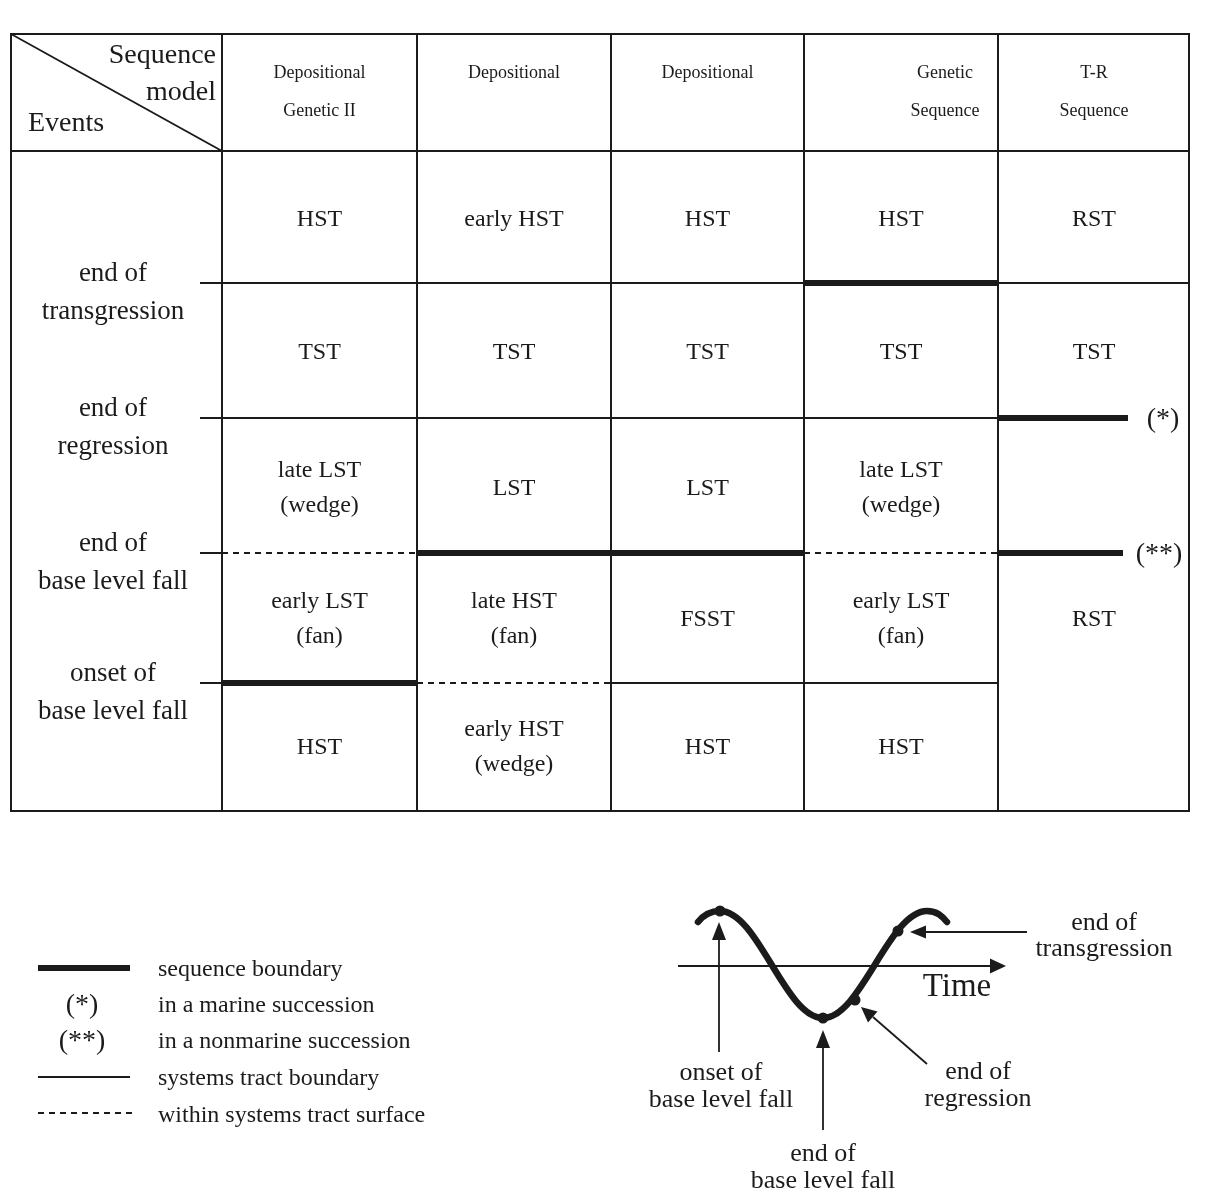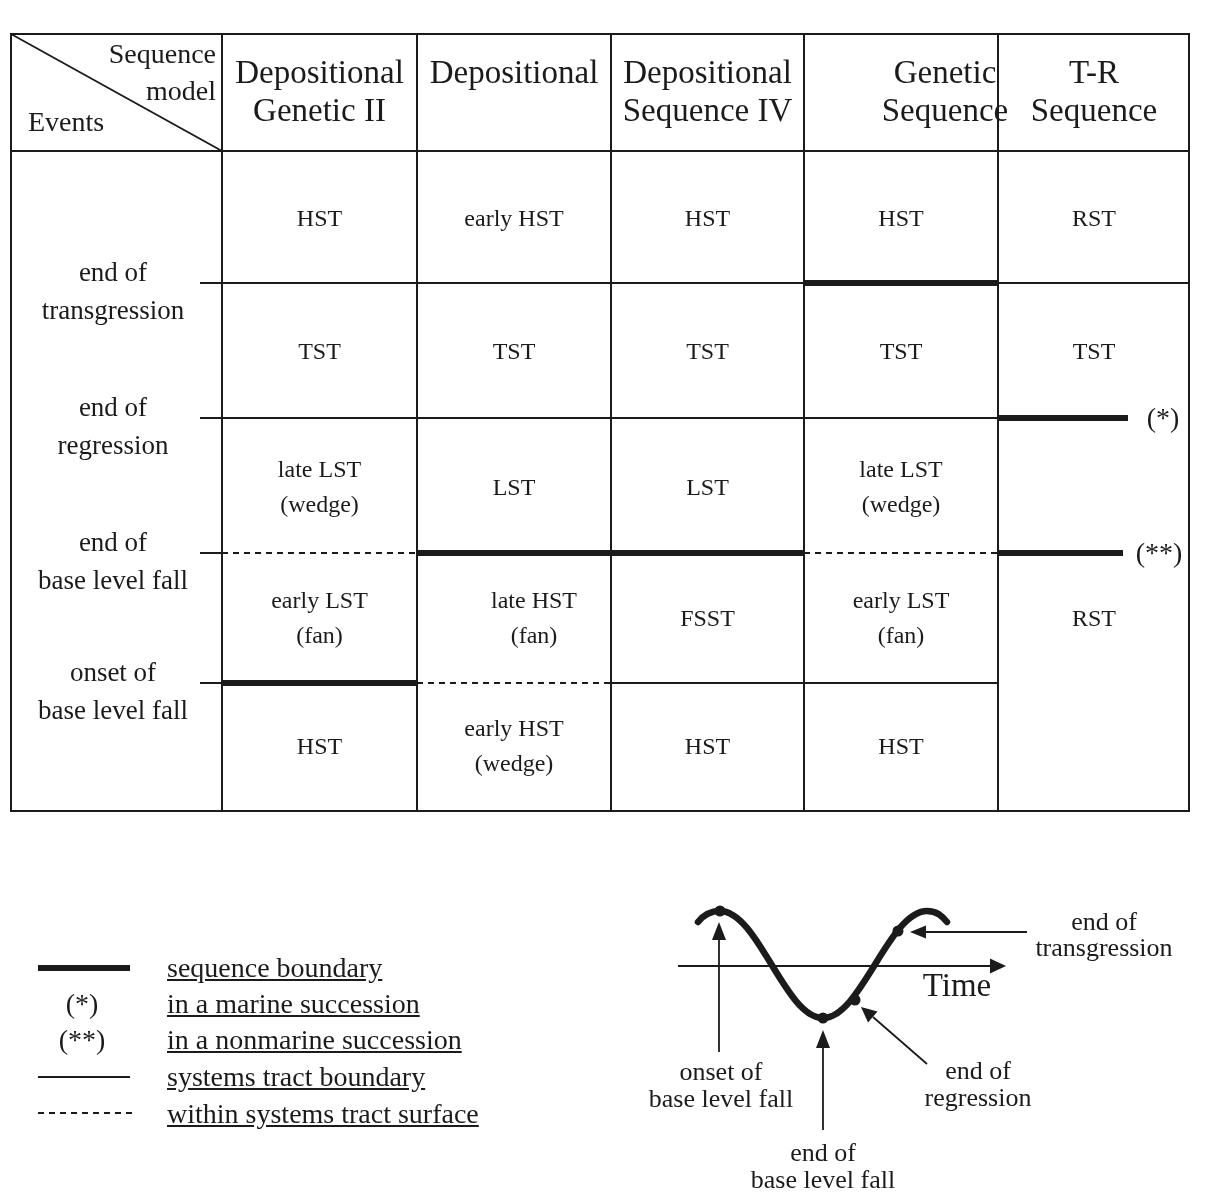--- a/index.html
+++ b/index.html
@@ -8,29 +8,29 @@
     font-family:"Liberation Serif","DejaVu Serif",serif;color:#1b1b1b;
     overflow:hidden;
   }
   .abs{position:absolute;}
   
   .hline{position:absolute;height:2px;background:#1b1b1b;}
   .hline.thick{height:6px;}
   .hline.dash{background:repeating-linear-gradient(90deg,#1b1b1b 0 6px,transparent 6px 11px);}
   .vline{position:absolute;width:2px;background:#1b1b1b;}
   
-  .hdr{position:absolute;text-align:center;font-size:33px;line-height:38px;}
+  .hdr{position:absolute;text-align:center;font-size:18px;line-height:38px;}
   .cell{position:absolute;text-align:center;font-size:24px;line-height:35px;}
   .cell.single{line-height:38px;}
   .evt{position:absolute;text-align:center;font-size:27px;line-height:38px;}
   .corner-tr{position:absolute;left:0;top:2px;width:206px;text-align:right;font-size:28px;line-height:37px;}
   .corner-bl{position:absolute;left:18px;top:70px;font-size:28px;line-height:38px;}
   .marker{position:absolute;text-align:center;font-size:28px;line-height:40px;}
   
-  .legend-label{position:absolute;left:167px;font-size:28px;line-height:36px;white-space:nowrap;text-decoration:underline;}
+  .legend-label{position:absolute;left:158px;font-size:24px;line-height:36px;white-space:nowrap;}
   .legend-sym{position:absolute;left:30px;width:104px;text-align:center;font-size:28px;line-height:40px;}
   
   .curve-label{position:absolute;text-align:center;font-size:26px;line-height:27px;}
   .time-label{position:absolute;text-align:center;font-size:33px;line-height:40px;}
 </style>
 </head>
 <body>
 
 <div class="canvas">
 
@@ -60,21 +60,20 @@
 
     <div class="hdr" style="left:212px;top:20px;width:195px;">
       <div>Depositional</div>
       <div>Genetic II</div>
     </div>
     <div class="hdr" style="left:407px;top:20px;width:194px;">
       <div>Depositional</div>
     </div>
     <div class="hdr" style="left:601px;top:20px;width:193px;">
       <div>Depositional</div>
-      <div>Sequence IV</div>
     </div>
     <div class="hdr" style="left:794px;top:20px;width:194px;margin-left:44px;">
       <div>Genetic</div>
       <div>Sequence</div>
     </div>
     <div class="hdr" style="left:988px;top:20px;width:192px;">
       <div>T-R</div>
       <div>Sequence</div>
     </div>
 
@@ -126,21 +125,21 @@
     </div>
     <div class="cell" style="left:212px;top:550px;width:195px;">
       <div>early LST</div>
       <div>(fan)</div>
     </div>
     <div class="cell single" style="left:212px;top:694px;width:195px;">HST</div>
 
     <div class="cell single" style="left:407px;top:166px;width:194px;">early HST</div>
     <div class="cell single" style="left:407px;top:299px;width:194px;">TST</div>
     <div class="cell single" style="left:407px;top:435px;width:194px;">LST</div>
-    <div class="cell" style="left:407px;top:550px;width:194px;margin-left:20px;">
+    <div class="cell" style="left:407px;top:550px;width:194px;">
       <div>late HST</div>
       <div>(fan)</div>
     </div>
     <div class="cell" style="left:407px;top:678px;width:194px;">
       <div>early HST</div>
       <div>(wedge)</div>
     </div>
 
     <div class="cell single" style="left:601px;top:166px;width:193px;">HST</div>
     <div class="cell single" style="left:601px;top:299px;width:193px;">TST</div>

